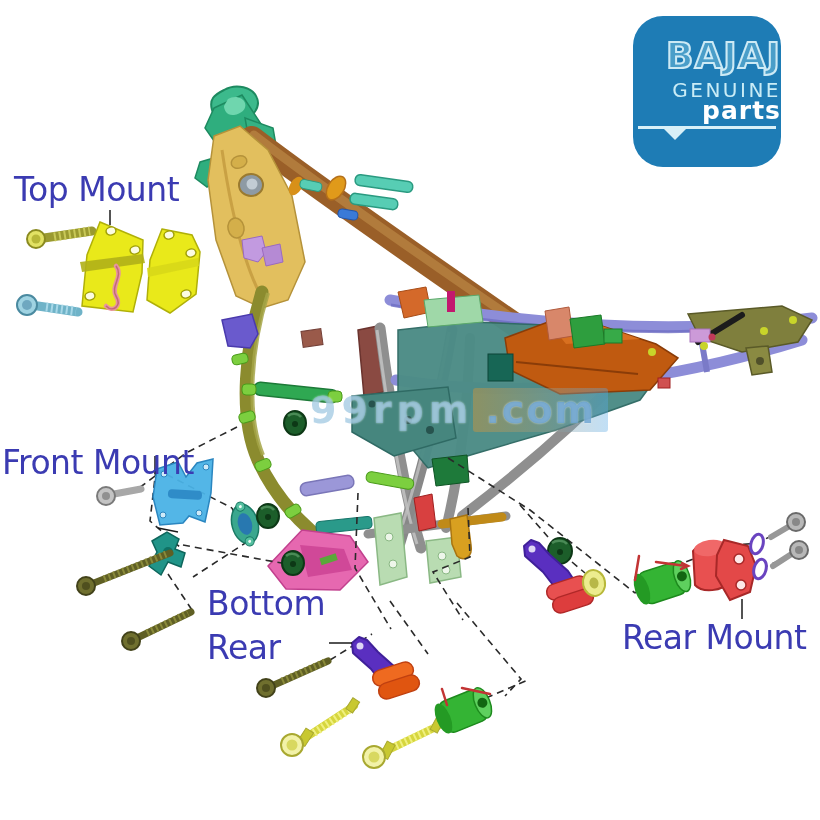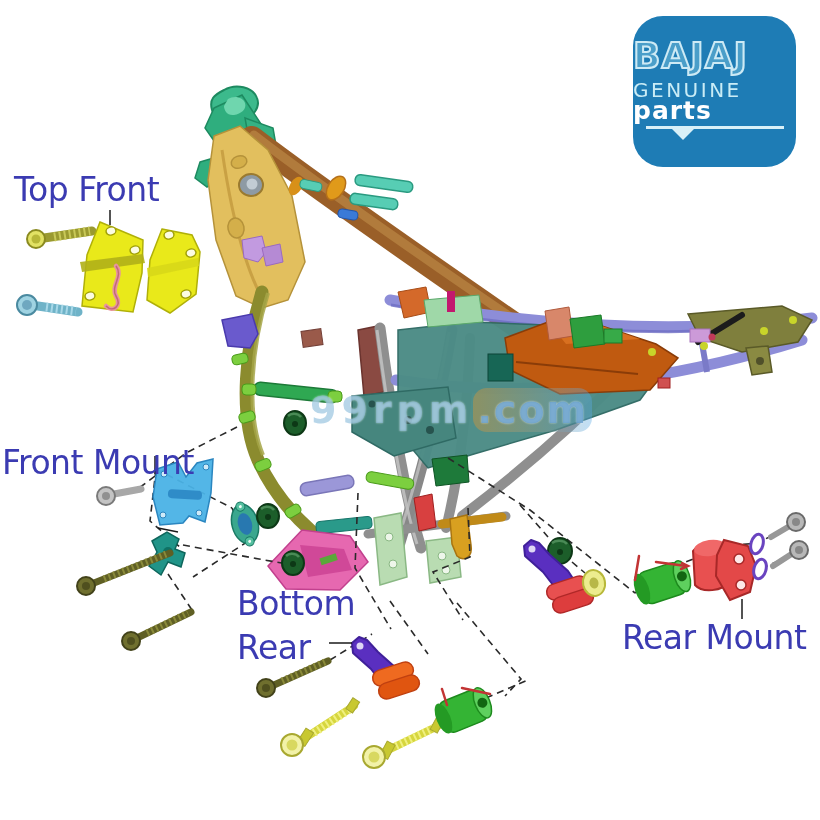--- a/index.html
+++ b/index.html
@@ -5,25 +5,25 @@
   html,body{margin:0;padding:0;background:#e8e8e8;}
   .stage{
     position:relative;width:820px;height:820px;background:#ffffff;overflow:hidden;
     font-family:"DejaVu Sans","Liberation Sans",sans-serif;
   }
   .stage svg{position:absolute;left:0;top:0;}
   .mount-label{
     position:absolute;color:#3b3bb2;font-size:33px;font-weight:400;
     letter-spacing:-0.5px;white-space:nowrap;line-height:1.1;
   }
-  .bottom-label div{line-height:44px;margin-left:30px;}
+  .bottom-label div{line-height:44px;}
   
   .logo{
-    position:absolute;left:633px;top:16px;width:163px;height:151px;
-    background:#1e7cb5;border-radius:30px;text-align:left;overflow:hidden;
+    position:absolute;left:633px;top:16px;width:148px;height:151px;
+    background:#1e7cb5;border-radius:30px;text-align:right;overflow:hidden;
   }
   .logo-brand{
     margin-top:21px;font-size:36px;font-weight:bold;letter-spacing:1px;
     color:#4a9ec9;-webkit-text-stroke:2px #cdeaf5;line-height:1.05;
   }
   .logo-genuine{margin-top:5px;font-size:20px;color:#c9ecf6;letter-spacing:2.5px;line-height:1.05;}
   .logo-parts{margin-top:-3px;font-size:25px;font-weight:bold;color:#ffffff;letter-spacing:1px;line-height:1.05;}
   .logo-underline{position:relative;margin:2px auto 0;width:138px;height:3px;background:#d8f0f8;}
   .logo-arrow{
     position:absolute;left:26px;top:3px;width:0;height:0;
@@ -32,21 +32,21 @@
   }
   
   .watermark{
     position:absolute;left:310px;top:388px;font-size:38px;font-weight:bold;
     letter-spacing:5px;color:rgba(125,180,215,0.55);
     text-shadow:0 0 2px rgba(255,255,255,0.65);white-space:nowrap;
   }
   .wm-tld{
     letter-spacing:2px;color:rgba(95,155,205,0.75);
     background:linear-gradient(90deg,rgba(235,150,40,0.38),rgba(90,170,230,0.38));
-    border-radius:14px;padding:0 4px;
+    border-radius:3px;padding:0 12px;
   }
 </style>
 </head>
 <body>
 
 <div class="stage">
 
 <svg width="820" height="820" viewBox="0 0 820 820">
 
   <g>
@@ -386,21 +386,21 @@
     <path d="M639,556 L635,580"></path>
     <path d="M656,562 L686,566"></path>
     <path d="M682,563 L688,566 L681,569"></path>
     <path d="M442,689 L447,705"></path>
     <path d="M462,688 L490,694"></path>
   </g>
 </svg>
 
 <div class="watermark"><span>99rpm</span><span class="wm-tld">.com</span></div>
 
-<div class="mount-label" style="left:14px;top:172px;">Top Front</div>
+<div class="mount-label" style="left:14px;top:172px;">Top Mount</div>
 <div class="mount-label" style="left:2px;top:404px;margin-top:41px;">Front Mount</div>
 <div class="mount-label bottom-label" style="left:207px;top:582px;">
   <div>Bottom</div>
   <div>Rear</div>
 </div>
 <div class="mount-label" style="left:622px;top:620px;">Rear Mount</div>
 
 <div class="logo">
   <div class="logo-brand">BAJAJ</div>
   <div class="logo-genuine">GENUINE</div>

